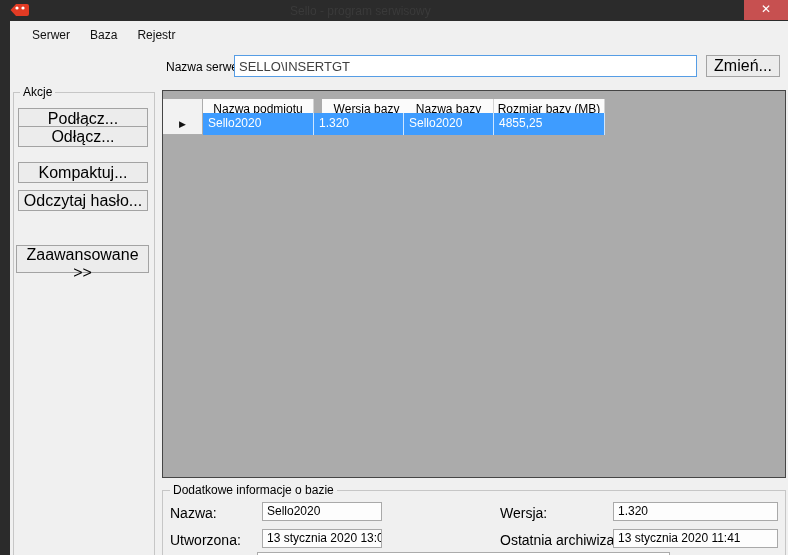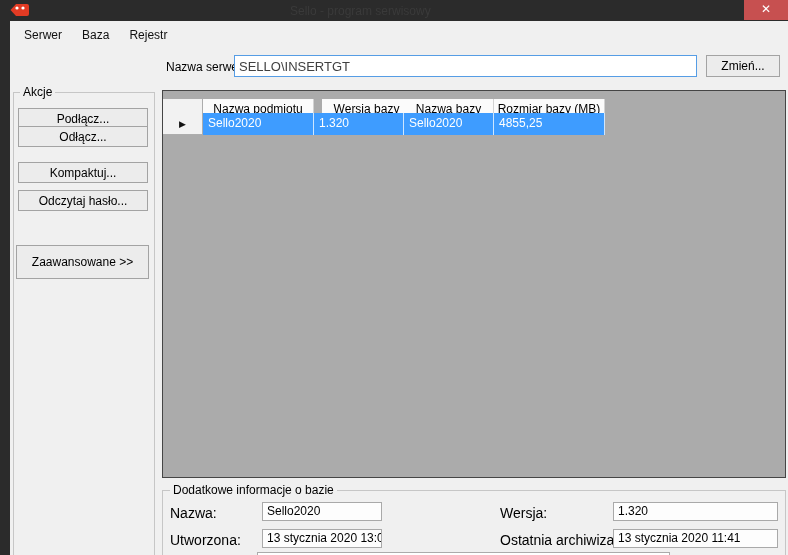--- a/index.html
+++ b/index.html
@@ -16,48 +16,48 @@
   
   .titlebar{position:absolute;left:0;top:0;width:788px;height:21px;background:#2B2B2B;}
   .app-icon{position:absolute;left:8px;top:3px;width:21px;height:14px;}
   .window-title{position:absolute;left:290px;top:4px;font-size:12px;color:#3a3a3a;white-space:nowrap;}
   .close-button{
     position:absolute;right:0;top:0;width:44px;height:20px;background:#C75050;
     color:#fff;text-align:center;line-height:19px;font-size:12px;cursor:default;
   }
 
   
-  .menubar{position:absolute;left:10px;top:25px;height:22px;display:flex;padding-left:4px;}
+  .menubar{position:absolute;left:10px;top:25px;height:22px;display:flex;padding-left:12px;}
   .menu-item{padding:3px 10px;font-size:12px;color:#101010;}
 
   
   .server-label{position:absolute;left:166px;top:60px;font-size:12px;}
   .server-input{
     position:absolute;left:234px;top:55px;width:463px;height:22px;box-sizing:border-box;
     border:1px solid #569DE5;background:#fff;font-family:"Liberation Sans",sans-serif;
     font-size:13px;padding:0 0 0 4px;outline:none;color:#404040;
   }
   .btn{
     box-sizing:border-box;background:#ECECEC;border:1px solid #A3A3A3;
-    font-family:"Liberation Sans",sans-serif;font-size:12px;color:#000;
+    font-family:"Liberation Sans",sans-serif;font-size:16px;color:#000;
     text-align:center;padding:0;cursor:default;
   }
   .change-button{position:absolute;left:706px;top:55px;width:74px;height:22px;}
 
   
   .groupbox{position:absolute;border:1px solid #C6C6C6;box-sizing:border-box;}
   .actions-box{left:13px;top:92px;width:142px;height:470px;}
   .group-legend{position:absolute;background:#F0F0F0;padding:0 3px;font-size:12px;white-space:nowrap;}
   .actions-legend{left:20px;top:85px;}
   .action-btn{position:absolute;left:18px;width:130px;height:21px;}
   .btn-connect{top:108px;}
   .btn-disconnect{top:126px;}
   .btn-compact{top:162px;}
   .btn-password{top:190px;}
-  .btn-advanced{position:absolute;left:16px;top:245px;width:133px;height:34px;text-align:center;}
+  .btn-advanced{position:absolute;left:16px;top:245px;width:133px;height:28px;text-align:center;}
 
   
   .grid{
     position:absolute;left:162px;top:90px;width:624px;height:388px;box-sizing:border-box;
     background:#ABABAB;border:1px solid #454545;
   }
   .grid-cell{position:absolute;box-sizing:border-box;font-size:12px;overflow:hidden;white-space:nowrap;}
   .hdr{top:0;height:22px;background:#FBFBFB;border-right:1px solid #D2D2D2;border-bottom:1px solid #B9B9B9;
        line-height:21px;text-align:center;color:#000;margin-top:8px;}
   .corner{left:0;width:40px;background:#F2F2F2;border-right:1px solid #ADADAD;}

